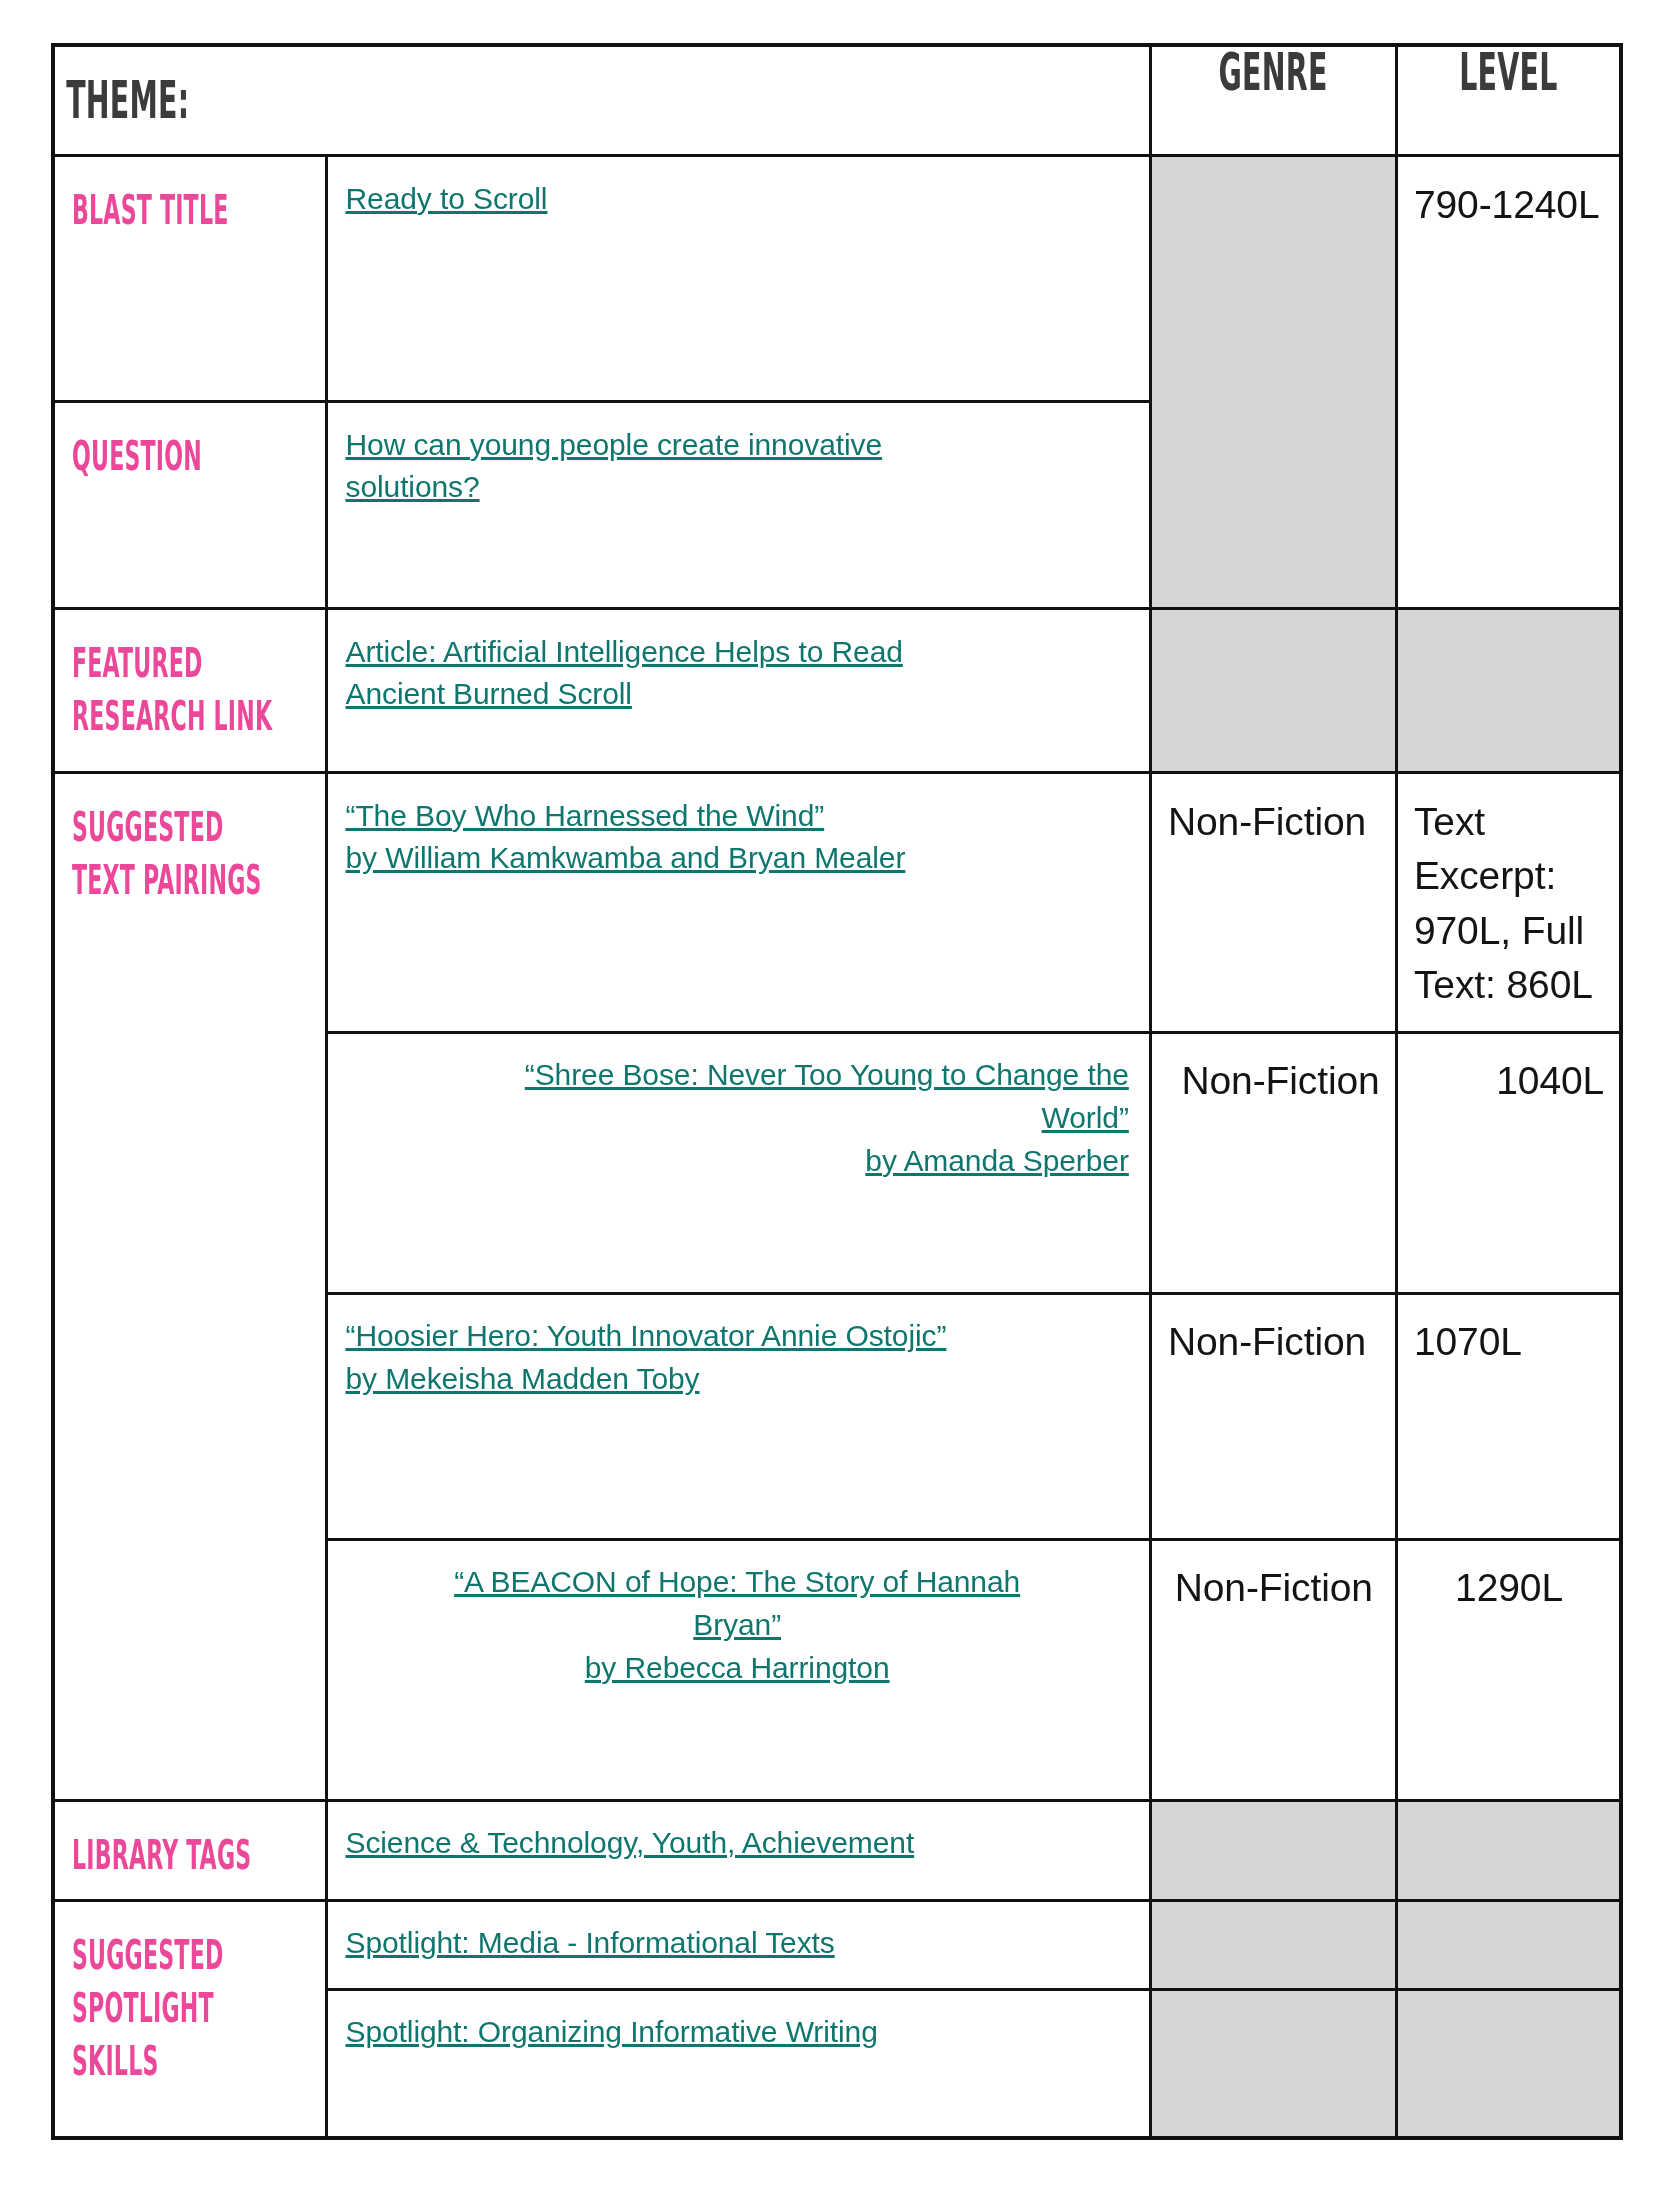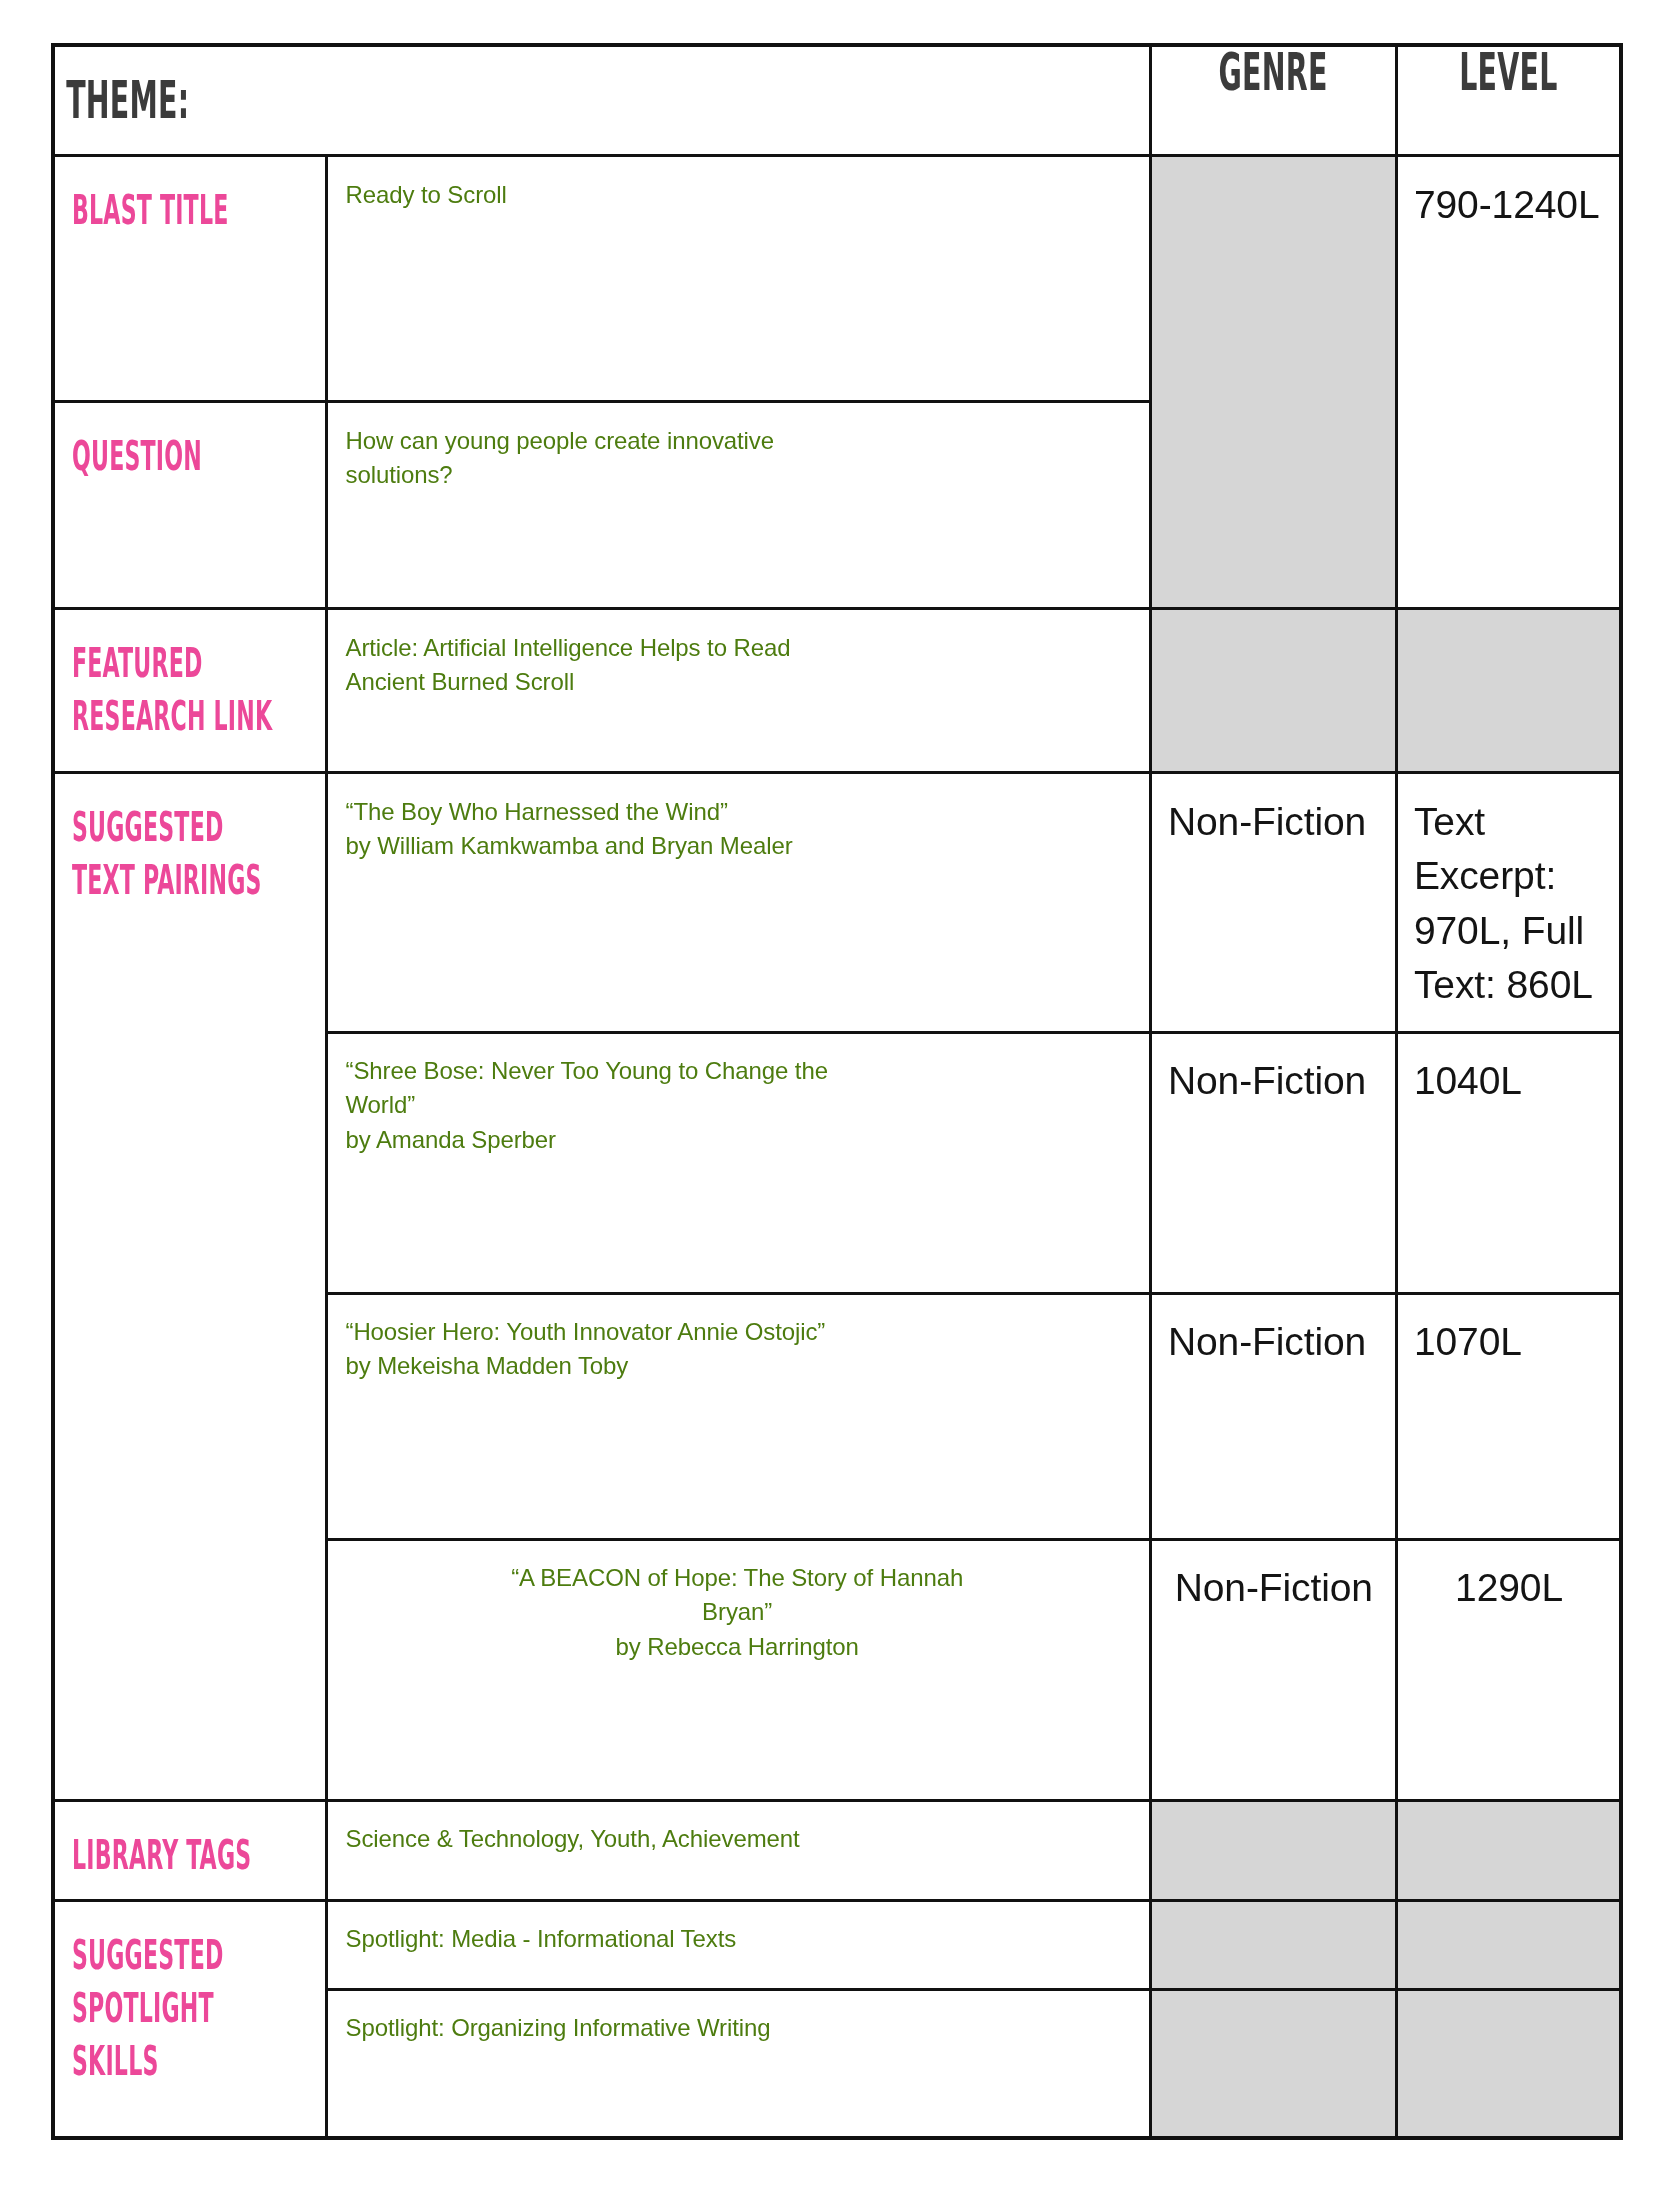--- a/index.html
+++ b/index.html
@@ -86,45 +86,46 @@
   }
   .lbl .ln {
     display: block;
     transform: scaleX(0.60);
     transform-origin: left center;
     white-space: nowrap;
   }
 
   
   .body-txt {
-    font-size: 24px;
+    font-size: 30px;
     line-height: 1.42;
-    color: #4d7c0f;
+    color: #0f766e;
     padding: 20.5px 19.7px 18px 18px;
     letter-spacing: -0.1px;
+    text-decoration: underline;
   }
   .body-txt .ln { display: block; white-space: pre; }
 
   .cell-txt {
     font-size: 39px;
     line-height: 1.40;
     color: #141414;
     padding: 20.5px 14.8px 18px 16.4px;
     letter-spacing: -0.1px;
   }
   .cell-txt .ln { display: block; white-space: pre; }
 
   .shaded { background: #d6d6d6 !important; }
 
   
   .h-blast   { height: 246px; }
   .h-quest   { height: 207px; }
   .h-feat    { height: 164px; }
   .h-pair1   { height: 243px; }
-  .h-pair2   { height: 261px; }
+  .h-pair2   { height: 261px; text-align: right; }
   .h-pair3   { height: 246px; }
   .h-pair4   { height: 261px; text-align: center; }
   .h-tags    { height: 100px; }
   .h-spot1   { height: 89px; }
   .h-spot2   { height: 149px; }
 </style>
 </head>
 <body>
 
 <div class="page">

